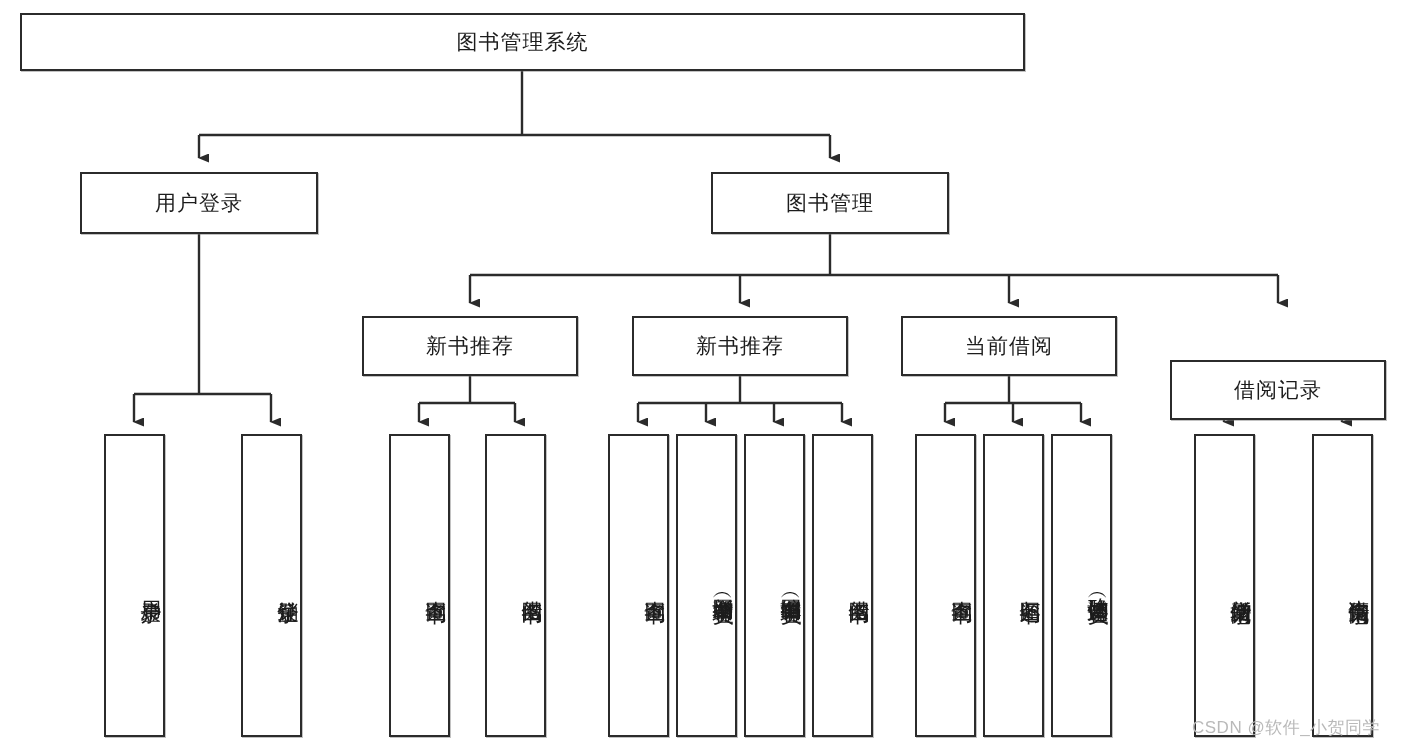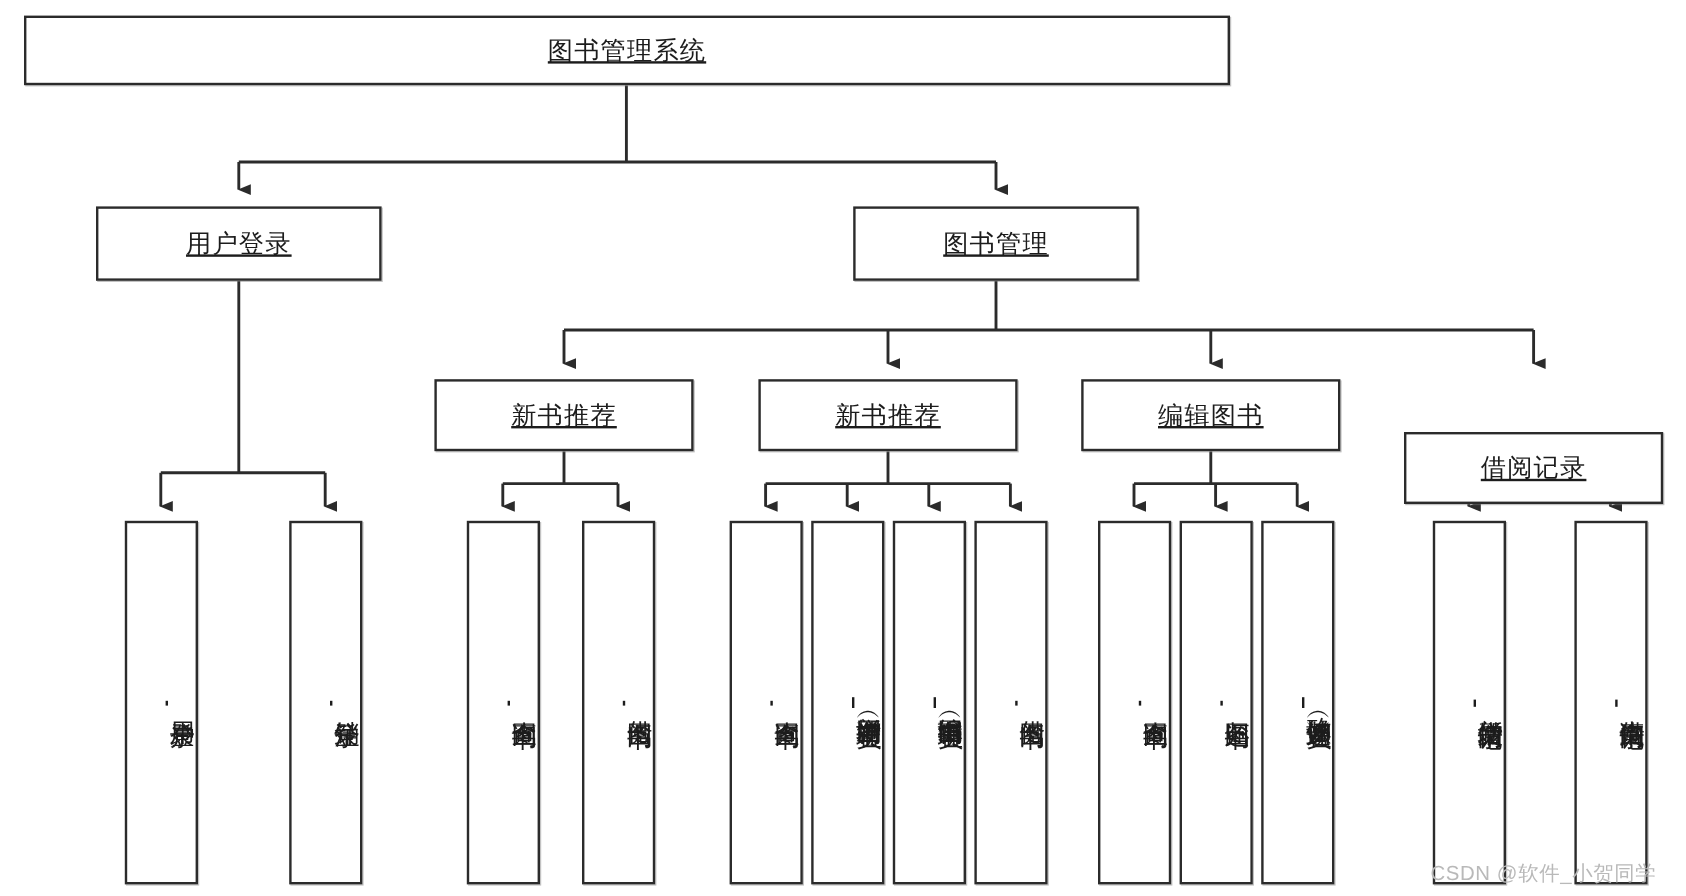--- a/index.html
+++ b/index.html
@@ -26,21 +26,20 @@
   .node {
     position: absolute;
     box-sizing: border-box;
     background: #ffffff;
     border: 2px solid #2b2b2b;
     display: flex;
     align-items: center;
     justify-content: center;
     color: #1c1c1c;
     box-shadow: 1px 1px 0 rgba(120,120,120,0.45);
-    text-decoration: underline;
   }
   .node-h {
     font-size: 21px;
     letter-spacing: 1px;
     white-space: nowrap;
   }
   .node-v {
     font-size: 21px;
     letter-spacing: 1px;
     writing-mode: vertical-rl;
@@ -134,21 +133,21 @@
     <span>图书管理</span>
   </div>
 
   <div class="node node-h" style="left:362px; top:316px; width:216px; height:60px;">
     <span>新书推荐</span>
   </div>
   <div class="node node-h" style="left:632px; top:316px; width:216px; height:60px;">
     <span>新书推荐</span>
   </div>
   <div class="node node-h" style="left:901px; top:316px; width:216px; height:60px;">
-    <span>编辑图书</span>
+    <span>当前借阅</span>
   </div>
   <div class="node node-h" style="left:1170px; top:316px; width:216px; height:60px;margin-top:44px;">
     <span>借阅记录</span>
   </div>
 
   <div class="node node-v" style="left:104px; top:434px; width:61px; height:303px;">
     <span class="vtext">用户登录</span>
   </div>
   <div class="node node-v" style="left:241px; top:434px; width:61px; height:303px;">
     <span class="vtext">注销登录</span>

